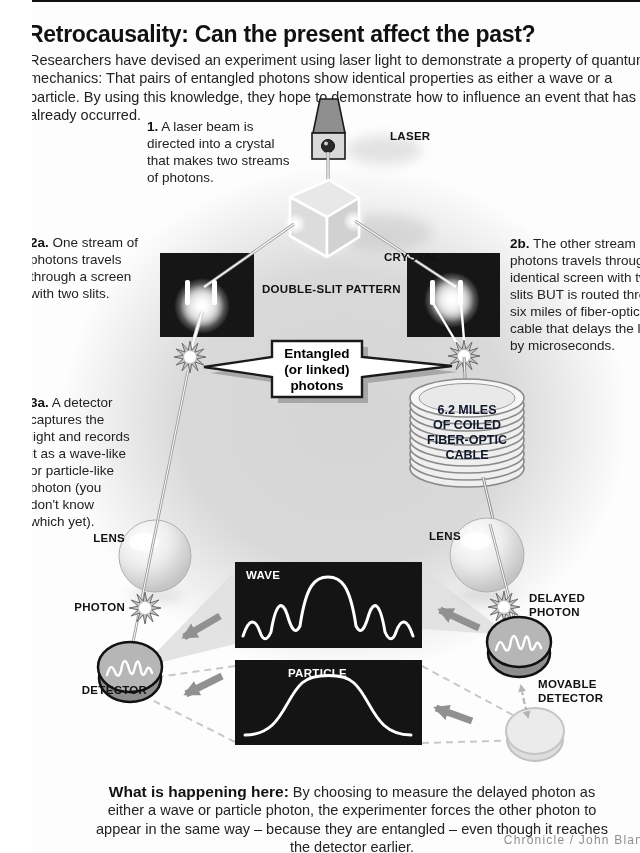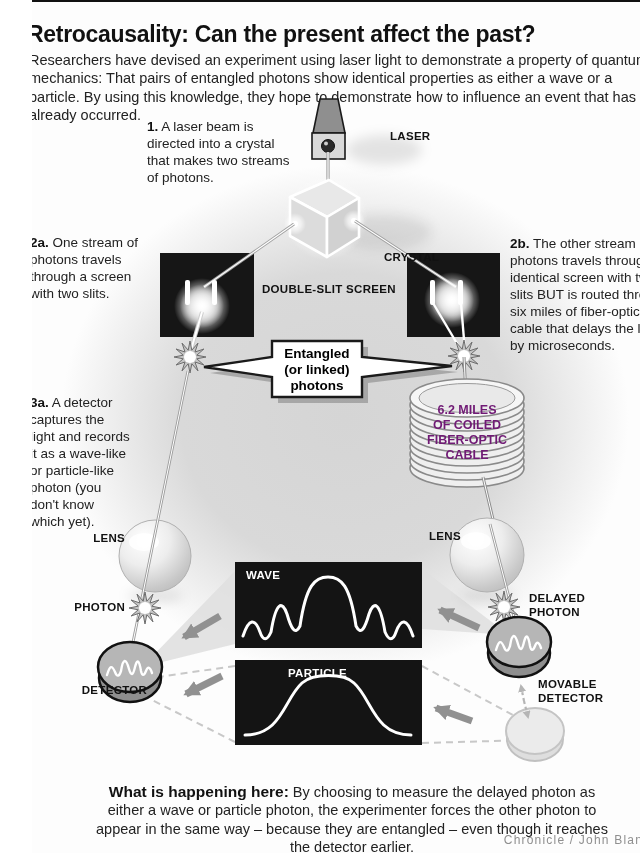--- a/index.html
+++ b/index.html
@@ -9,21 +9,21 @@
   .title{position:absolute;left:-5px;top:6px;width:620px;font-size:23px;font-weight:bold;
          letter-spacing:-0.3px;color:#111;}
   .intro{position:absolute;left:-3px;top:36px;width:628px;font-size:14.5px;line-height:18.5px;color:#222;}
   .step{position:absolute;font-size:13.5px;line-height:17px;color:#222;}
   .step b{font-weight:bold;color:#111;}
   .lbl{position:absolute;font-size:11.5px;font-weight:bold;letter-spacing:0.3px;color:#111;line-height:13.5px;}
   .lbl.white{color:#fff;}
   .callout-text{position:absolute;left:240px;top:346px;width:90px;text-align:center;
          font-size:13.5px;font-weight:bold;line-height:16px;color:#000000;}
   .coil-text{position:absolute;left:377px;top:403px;width:116px;text-align:center;
-         font-size:12.5px;font-weight:bold;line-height:15px;color:#701a75;}
+         font-size:12.5px;font-weight:bold;line-height:15px;color:#0f172a;}
   .blob{position:absolute;left:-30px;top:100px;width:700px;height:680px;
         background:radial-gradient(ellipse 52% 48% at 49% 47%, #d5d5d5 0%, #d9d9d9 45%, rgba(250,250,250,0) 78%);}
   .footer{position:absolute;left:60px;top:768px;width:520px;text-align:center;
           font-size:14.5px;line-height:18.5px;color:#222;}
   .footer b{font-size:15.5px;color:#111;}
   .credit{position:absolute;right:6px;top:833px;font-size:12px;letter-spacing:1.2px;color:#8f8f8f;}
   svg{position:absolute;left:0;top:0;}
   .txt-layer{position:absolute;left:0;top:0;width:640px;height:853px;pointer-events:none;}
 </style>
 </head>
@@ -226,21 +226,21 @@
     </p>
 
     <p class="step" style="left:-2px;top:380px;width:102px;">
       <b>3a.</b>
       <span>A detector captures the light and records it as a wave-like or particle-like photon (you don't know which yet).</span>
     </p>
 
 
     <div class="lbl" style="left:358px;top:130px;">LASER</div>
     <div class="lbl" style="left:352px;top:251px;">CRYSTAL</div>
-    <div class="lbl" style="left:230px;top:283px;width:140px;">DOUBLE-SLIT SCREEN</div>
+    <div class="lbl" style="left:230px;top:283px;width:140px;">DOUBLE-SLIT PATTERN</div>
 
     <div class="callout-text">
       <div>Entangled</div>
       <div>(or linked)</div>
       <div>photons</div>
     </div>
 
     <div class="coil-text">
       <div>6.2 MILES</div>
       <div>OF COILED</div>

